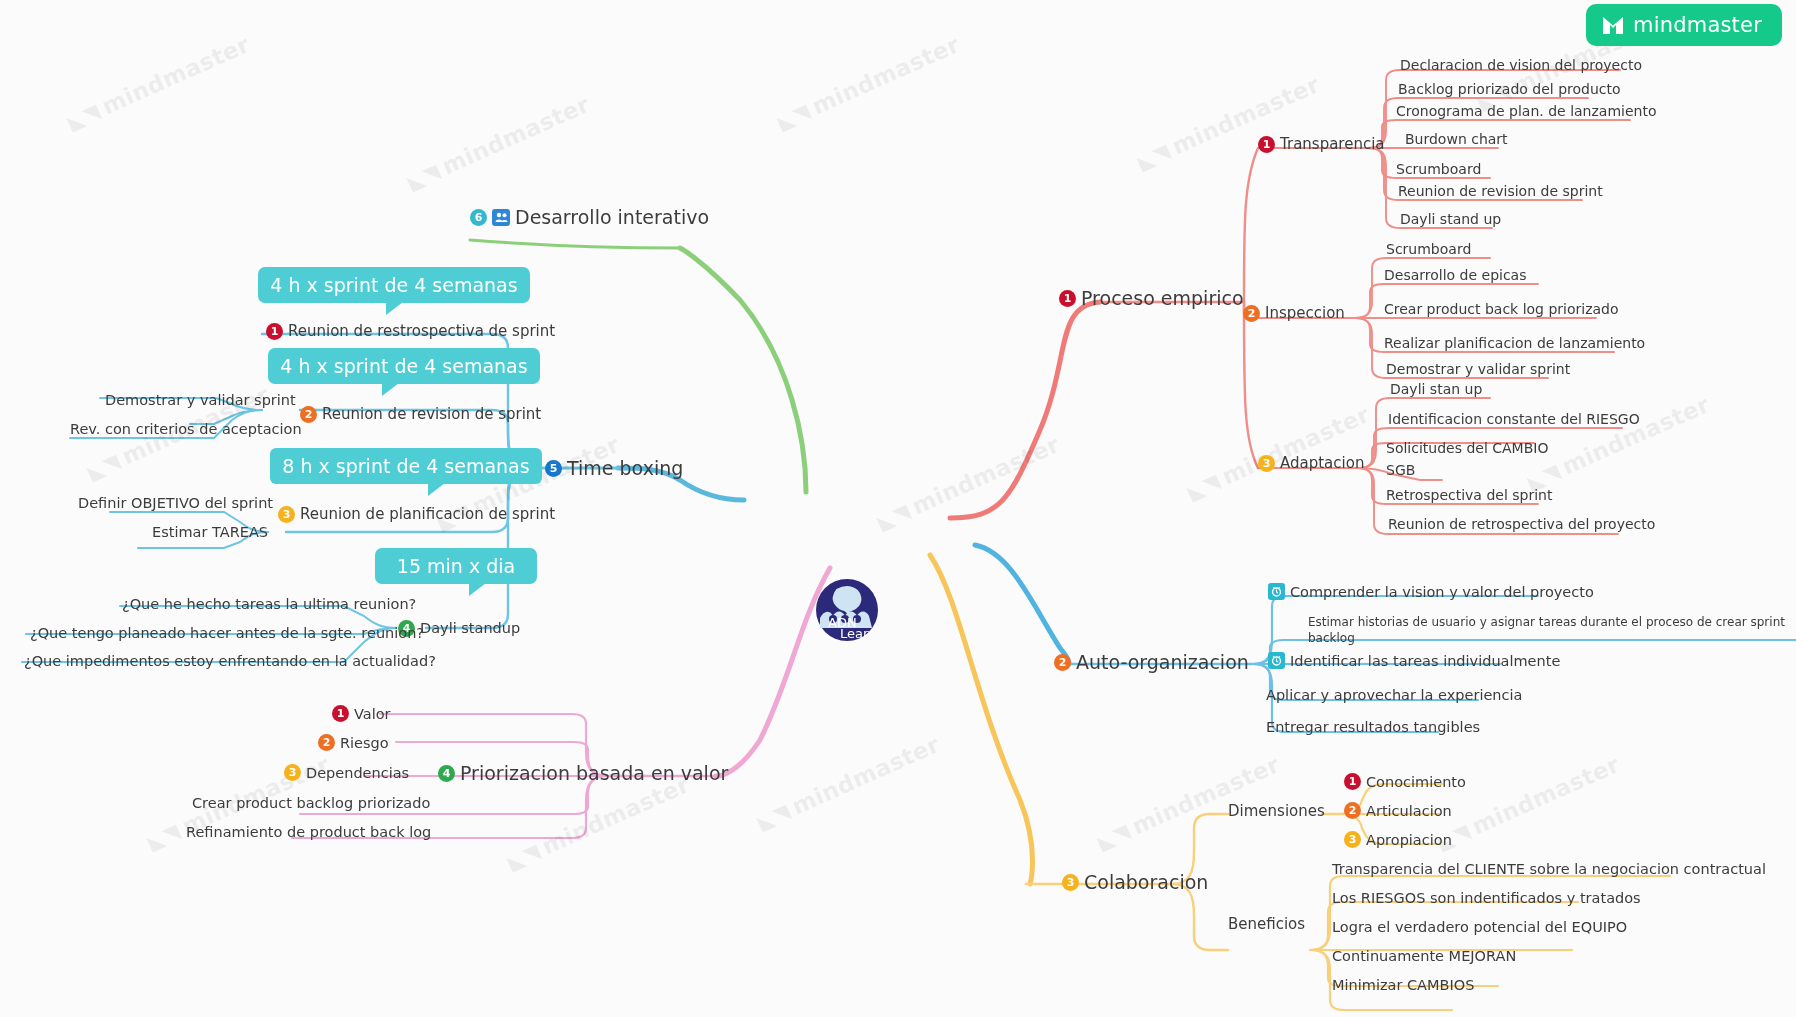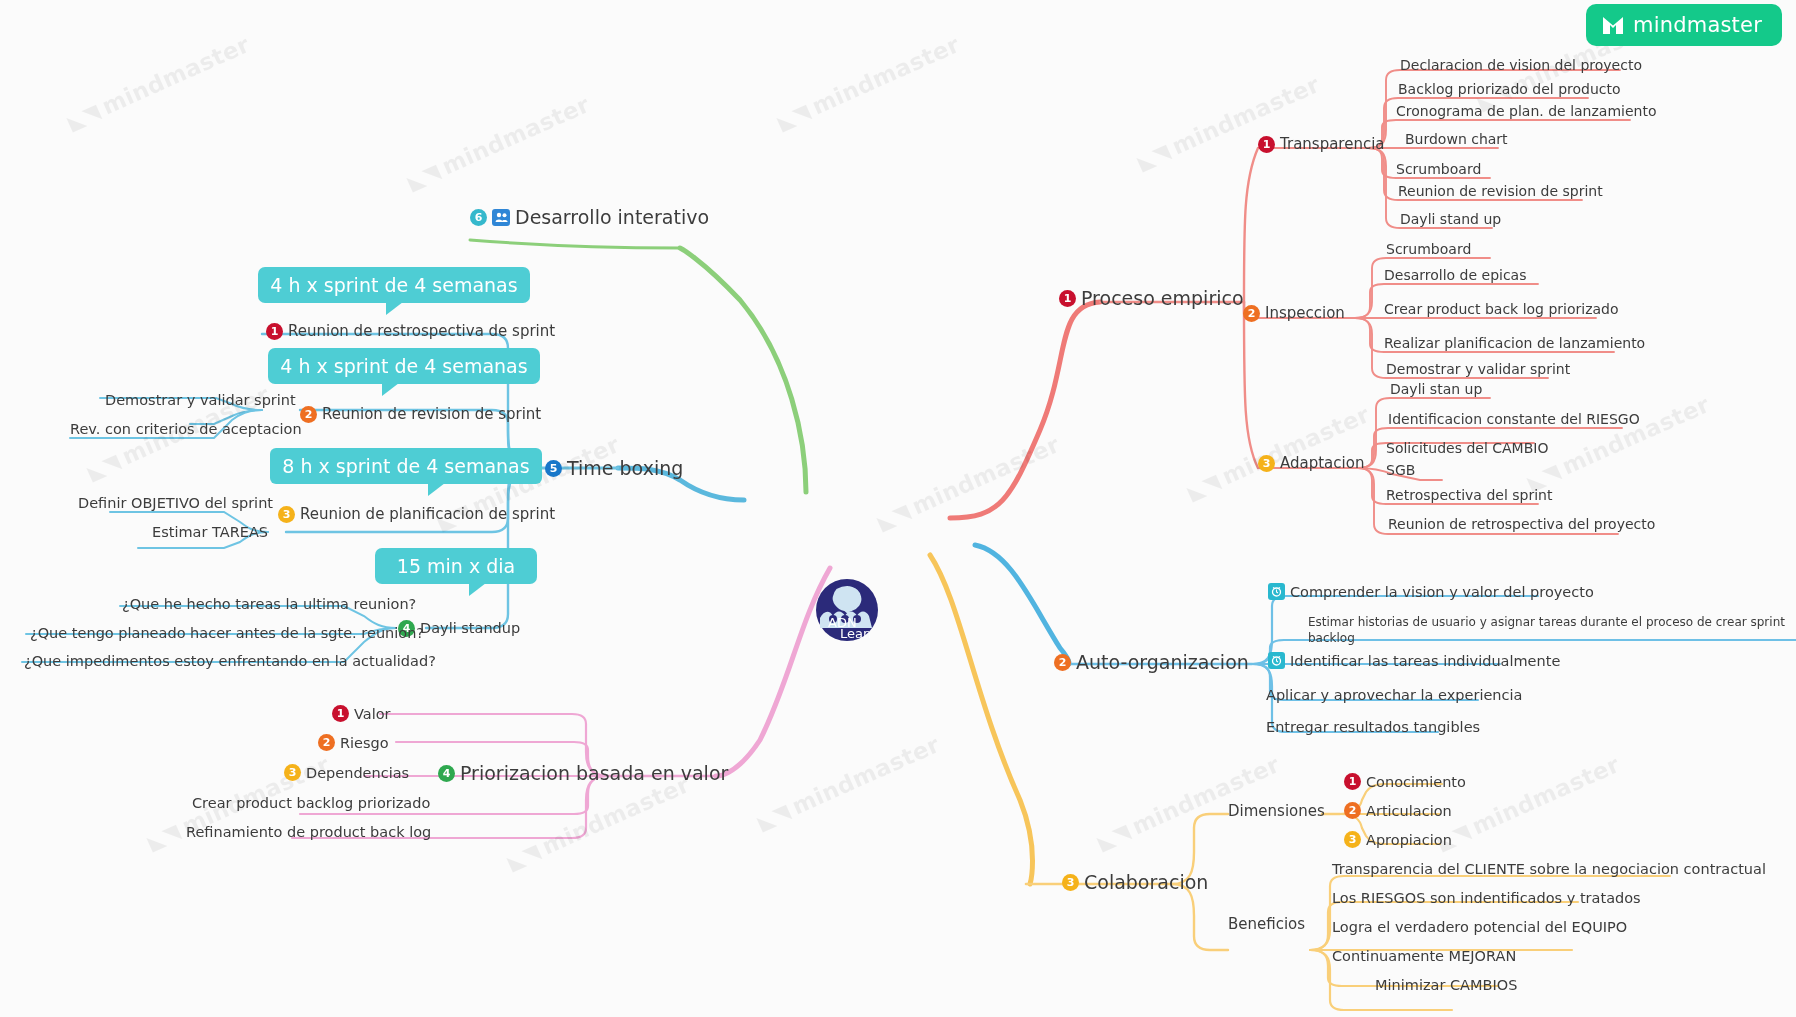--- a/index.html
+++ b/index.html
@@ -341,21 +341,21 @@
     </div>
   <div class="node l3b" style="left:1332px;top:890px;">
       <span>Los RIESGOS son indentificados y tratados</span>
     </div>
   <div class="node l3b" style="left:1332px;top:919px;">
       <span>Logra el verdadero potencial del EQUIPO</span>
     </div>
   <div class="node l3b" style="left:1332px;top:948px;">
       <span>Continuamente MEJORAN</span>
     </div>
-  <div class="node l3b" style="left:1332px;top:977px;padding-left:43px;">
+  <div class="node l3b" style="left:1332px;top:977px;">
       <span>Minimizar CAMBIOS</span>
     </div>
 
   <div class="node l1" style="left:438px;top:763px;">
     <span class="badge b-green">4</span>
     <span class="lbl">Priorizacion basada en valor</span>
   </div>
   <div class="node l3b" style="left:332px;top:705px;">
     <span class="badge b-red">1</span>
     <span>Valor</span>

